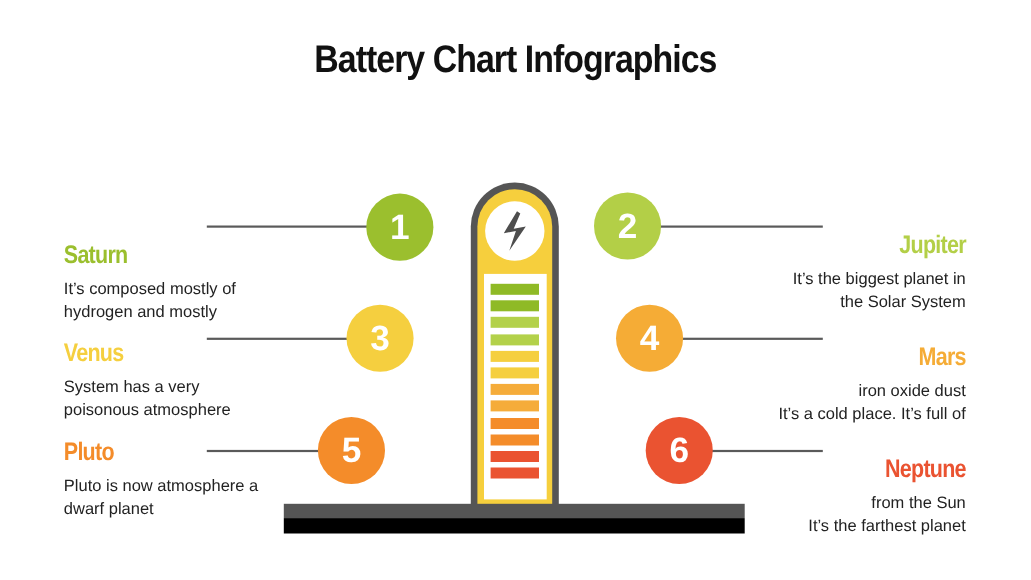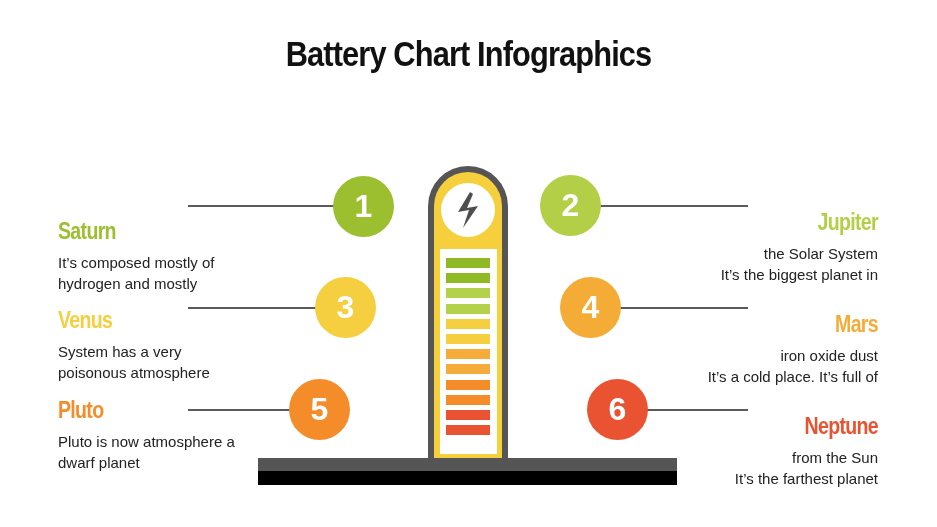--- a/index.html
+++ b/index.html
@@ -41,22 +41,22 @@
     <div>It’s composed mostly of</div>
     <div>hydrogen and mostly</div>
   </div>
 </div>
 <div class="line" style="left:188px; top:205px; width:150px;"></div>
 <div class="circle" style="left:333px; top:176px; background:#9bbf2e;">1</div>
 
 <div class="item right" style="left:658px; top:193px; width:220px;">
   <div class="name" style="color: rgb(179, 207, 71); transform: scaleX(0.85);">Jupiter</div>
   <div class="desc">
+    <div>It’s the biggest planet in</div>
     <div>the Solar System</div>
-    <div>It’s the biggest planet in</div>
   </div>
 </div>
 <div class="line" style="left:598px; top:205px; width:150px;"></div>
 <div class="circle" style="left:540px; top:175px; background:#b3cf47;">2</div>
 
 <div class="item" style="left:58px; top:307px; width:220px;">
   <div class="name" style="color: rgb(245, 207, 63); transform: scaleX(0.85);">Venus</div>
   <div class="desc">
     <div>System has a very</div>
     <div>poisonous atmosphere</div>

